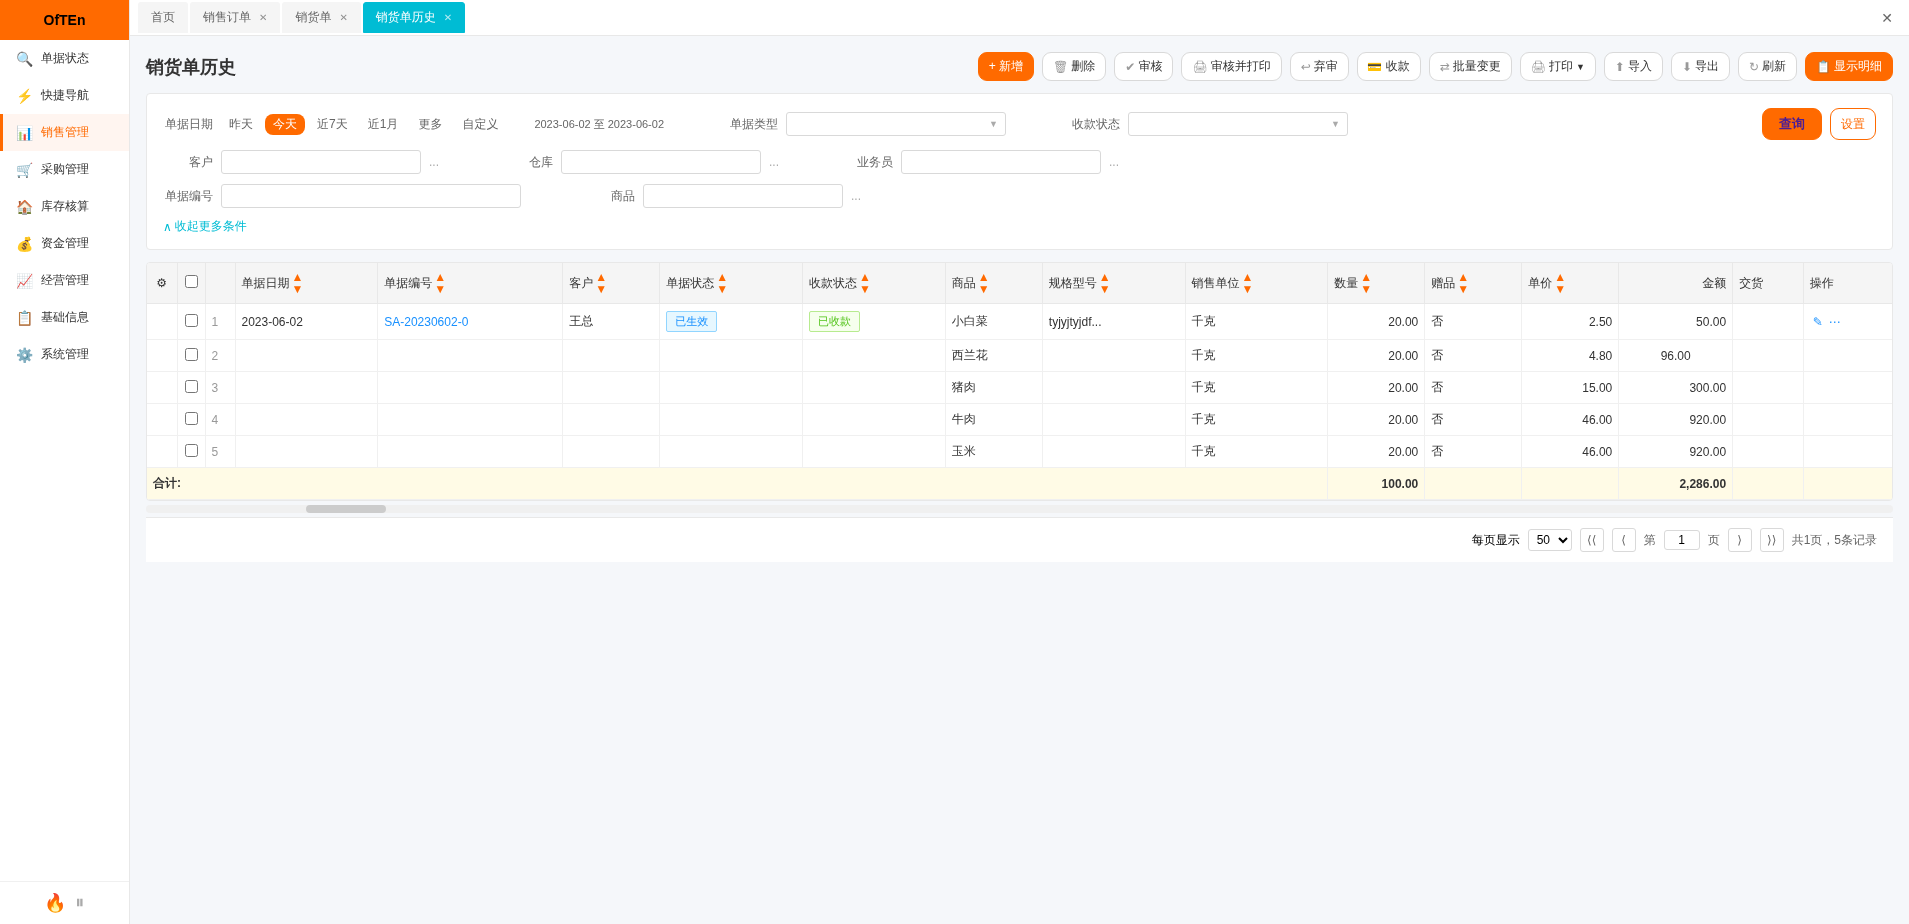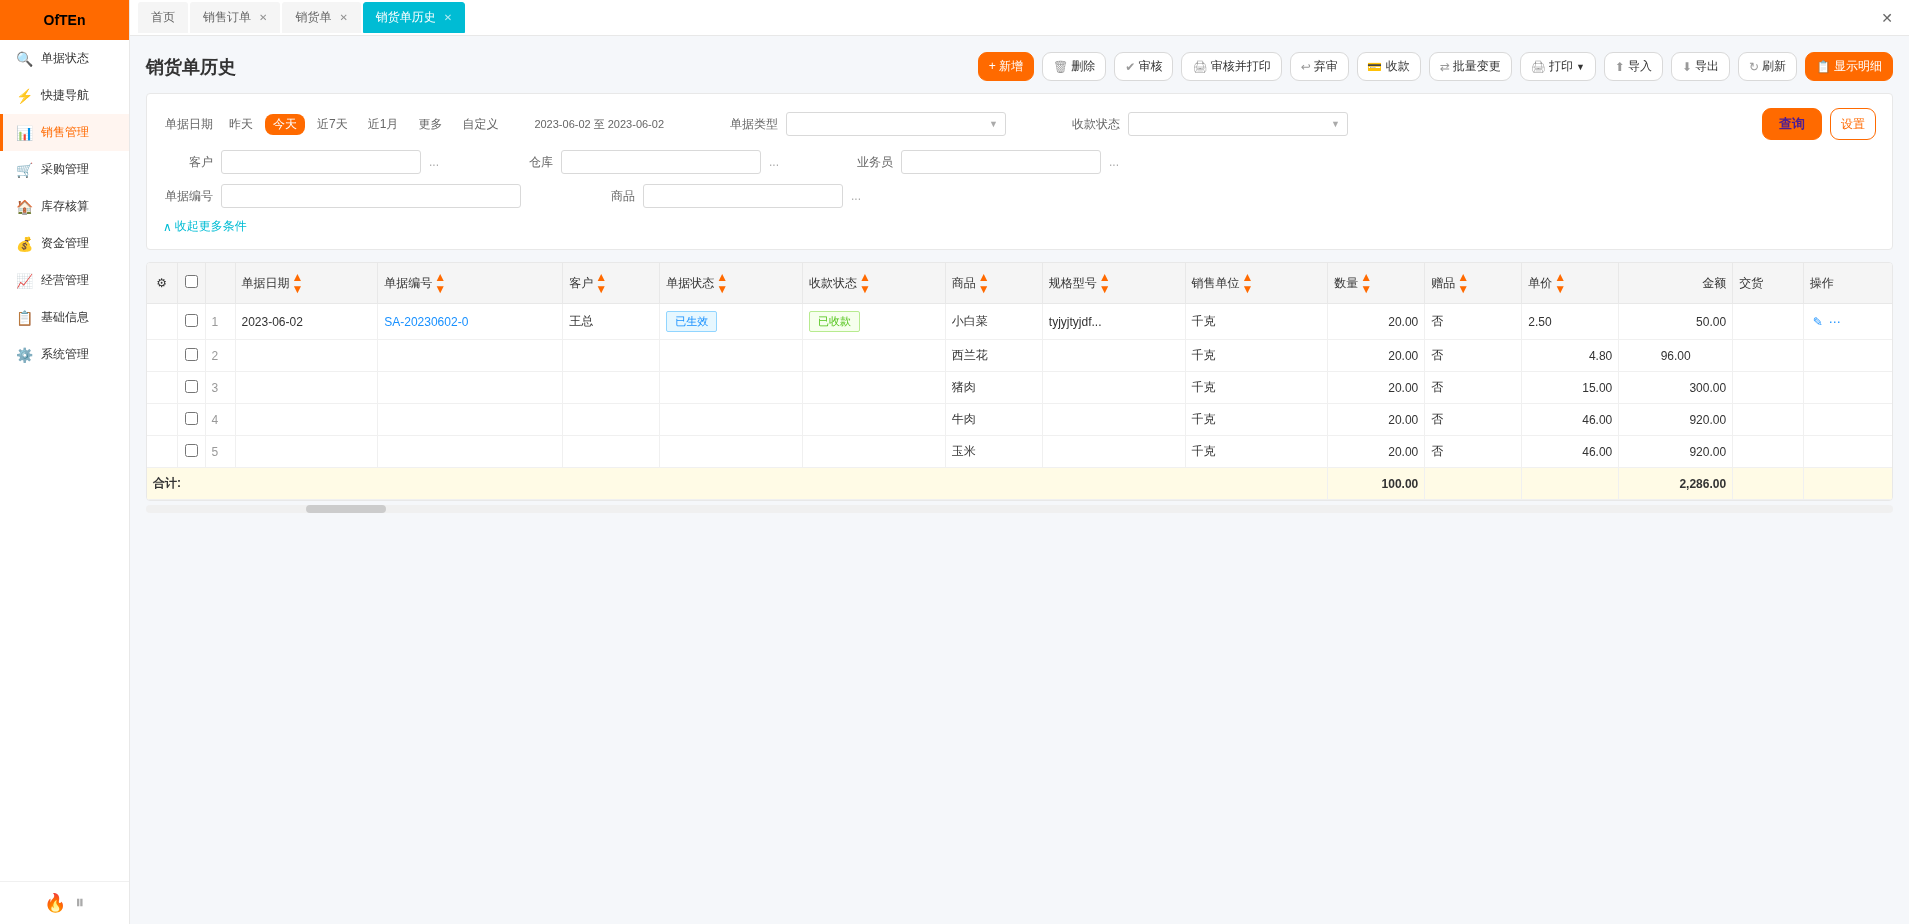--- a/index.html
+++ b/index.html
@@ -407,21 +407,21 @@
       <td>2023-06-02</td>
       <td><a style="color:#1890ff;cursor:pointer">SA-20230602-0</a></td>
       <td>王总</td>
       <td><span class="status-badge status-active">已生效</span></td>
       <td><span class="status-badge status-paid">已收款</span></td>
       <td>小白菜</td>
       <td>tyjyjtyjdf...</td>
       <td>千克</td>
       <td style="text-align:right">20.00</td>
       <td>否</td>
-      <td style="">2.50</td>
+      <td style="text-align:right">2.50</td>
       <td style="text-align:right">50.00</td>
       <td></td>
       <td><span class="action-btn">✎</span><span class="action-btn">⋯</span></td>
     </tr>
             <tr>
       <td class="settings-col"></td>
       <td class="check-col"><input type="checkbox" style=""></td>
       <td style="color:#999">2</td>
       <td></td>
       <td><a style="color:#1890ff;cursor:pointer"></a></td>
@@ -511,14 +511,28 @@
         </tfoot>
       </table>
     </div>
 
     <div style="margin: 4px 0;">
       <div class="scroll-bar">
         <div class="scroll-thumb"></div>
       </div>
     </div>
 
+    <div class="pagination">
+      <span>每页显示</span>
+      <select class="page-size-select">
+        <option>50</option>
+      </select>
+      <span class="page-btn">⟨⟨</span>
+      <span class="page-btn">⟨</span>
+      <span class="page-info">第</span>
+      <input class="page-input" value="1" style="">
+      <span class="page-info">页</span>
+      <span class="page-btn">⟩</span>
+      <span class="page-btn">⟩⟩</span>
+      <span class="page-info">共1页，5条记录</span>
+    </div>
   </div>
 </div>
 
 </body></html>

